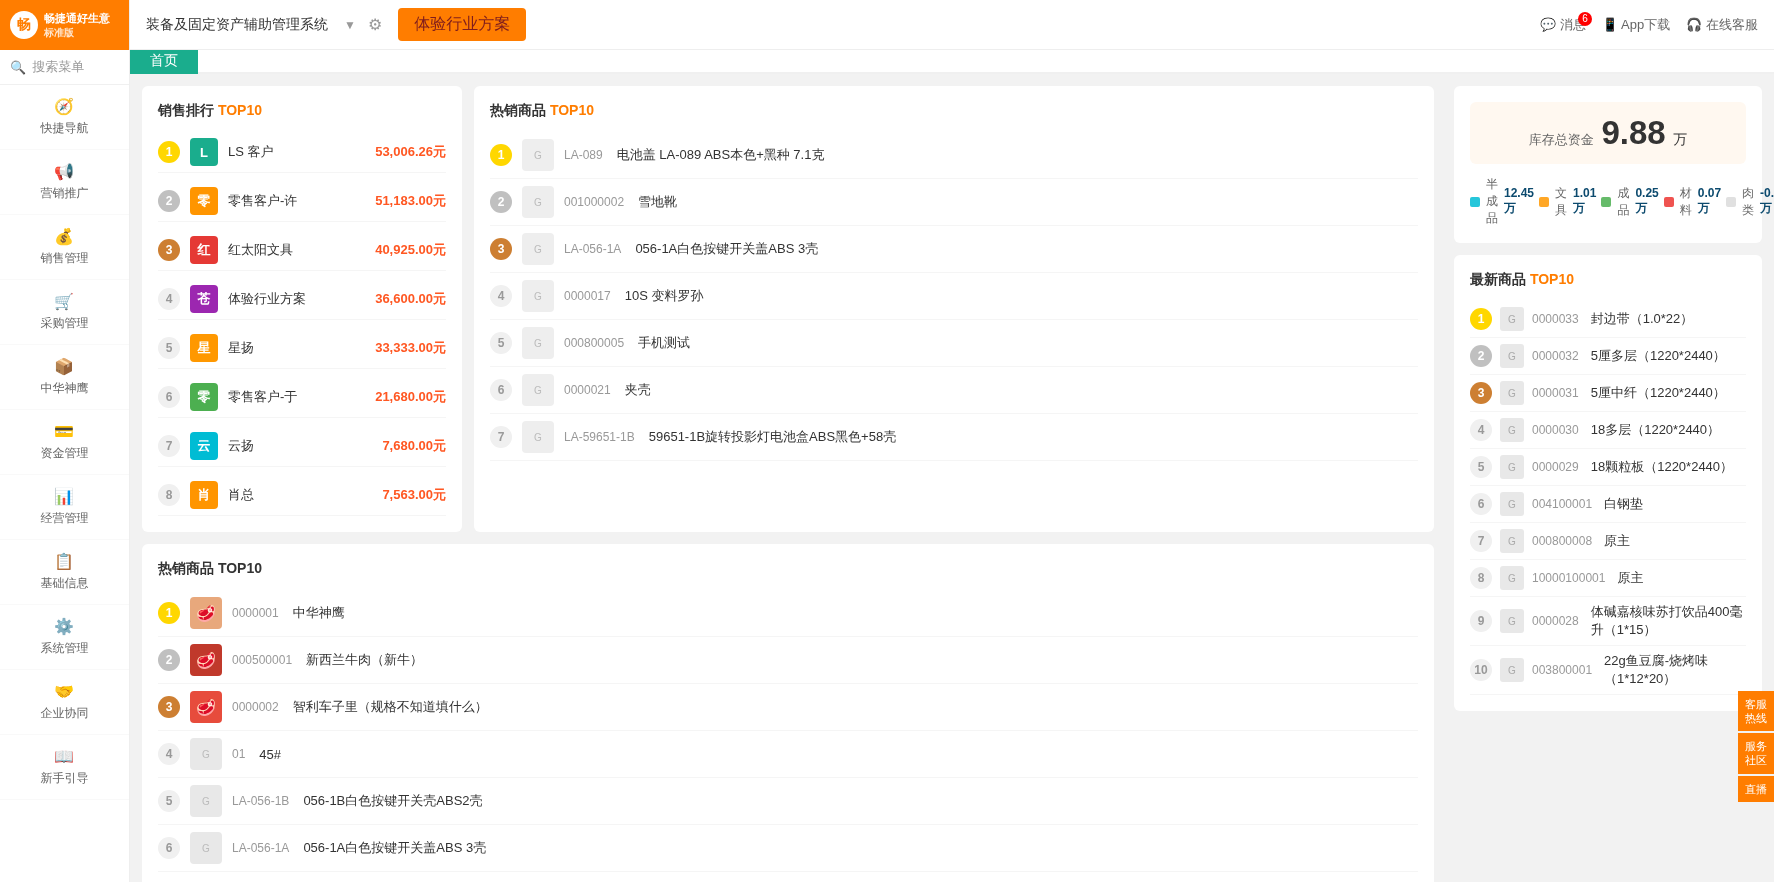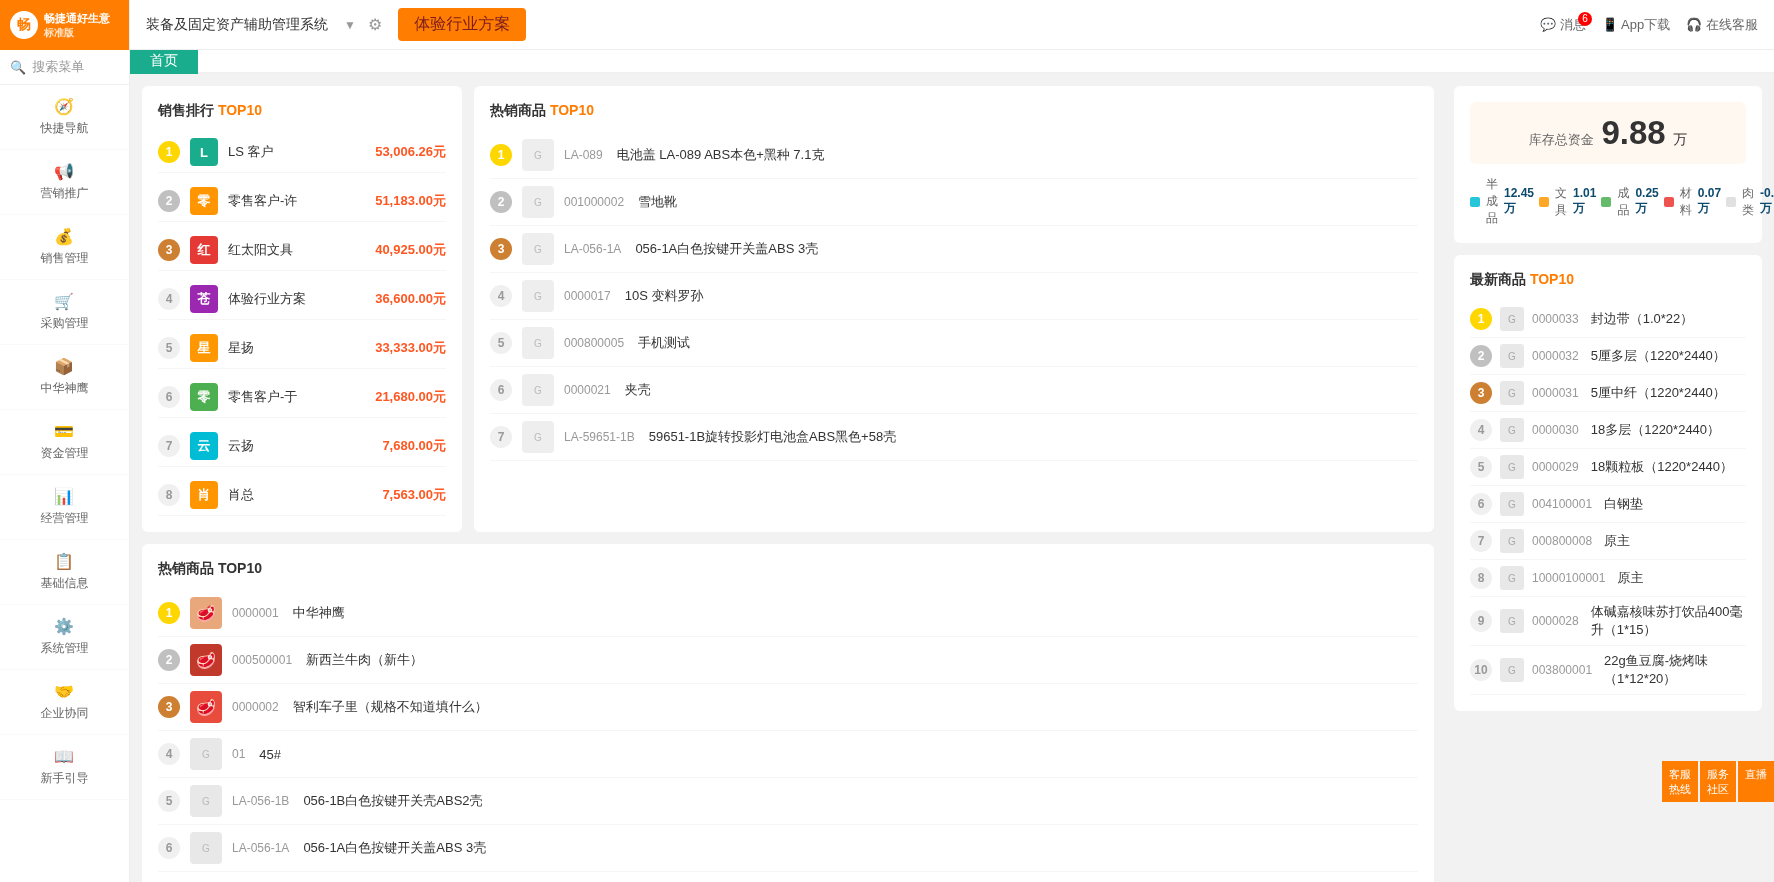--- a/index.html
+++ b/index.html
@@ -264,21 +264,21 @@
       font-size: 10px; color: #aaa;
       flex-shrink: 0;
     }
 
     
     .float-service {
       position: fixed;
       right: 0;
       bottom: 80px;
       display: flex;
-      flex-direction: row;
+      flex-direction: column;
       gap: 2px;
       z-index: 999;
       justify-content: center;
     }
     .float-btn {
       background: #ff7d00;
       color: #fff;
       width: 36px;
       padding: 6px 4px;
       text-align: center;

